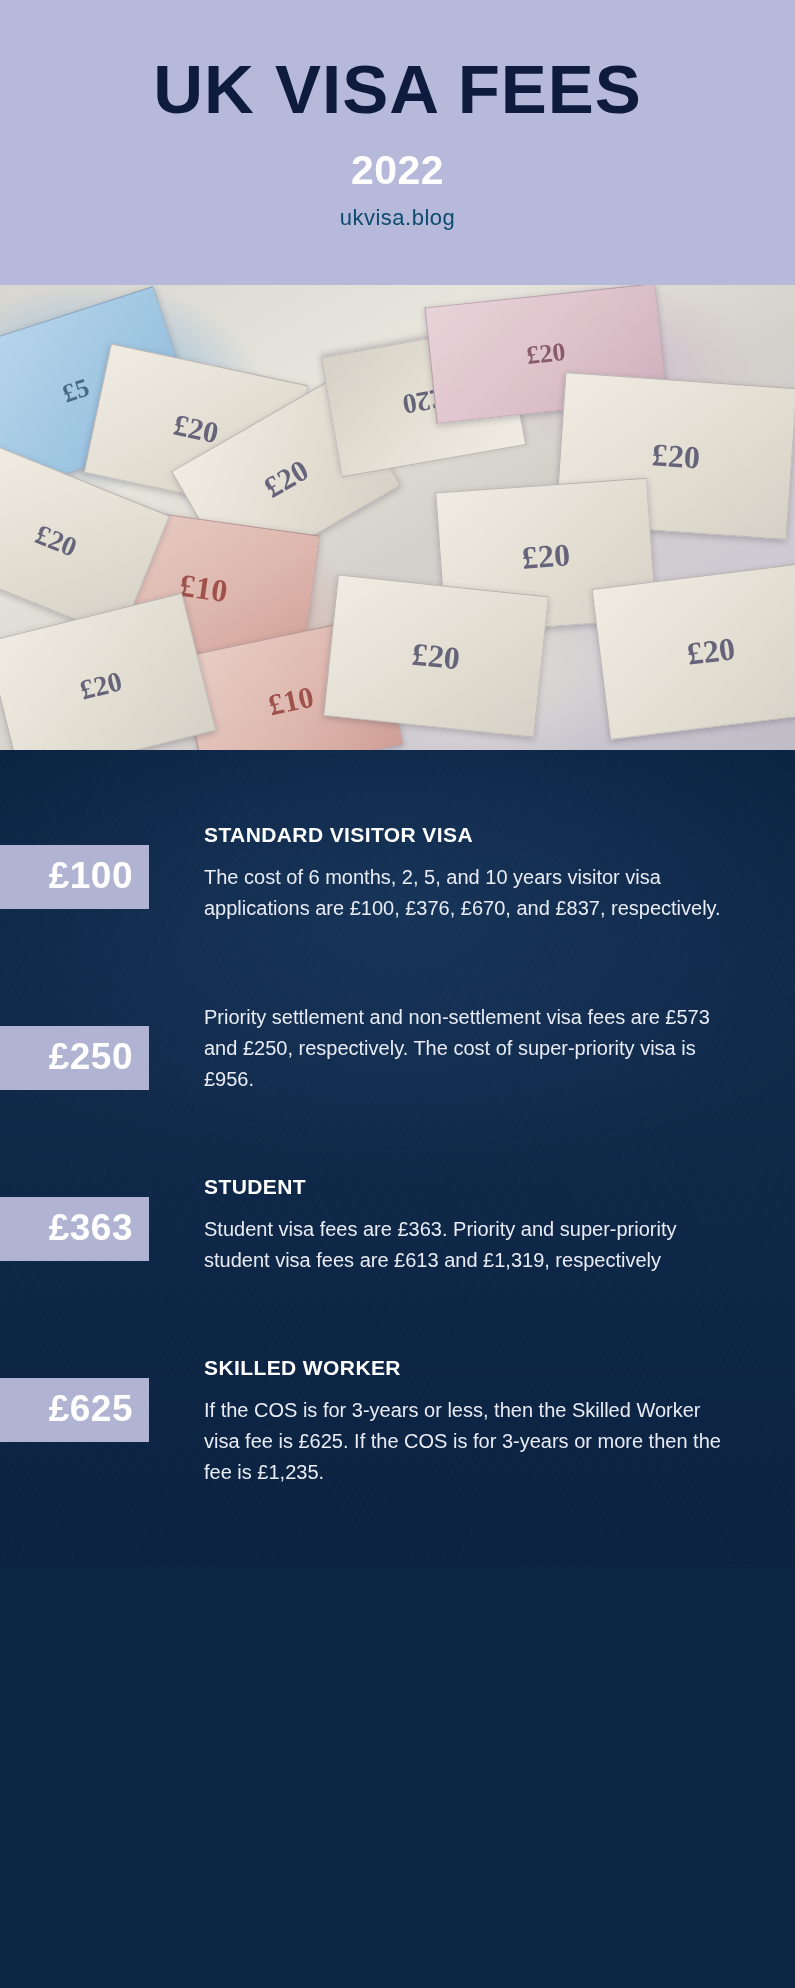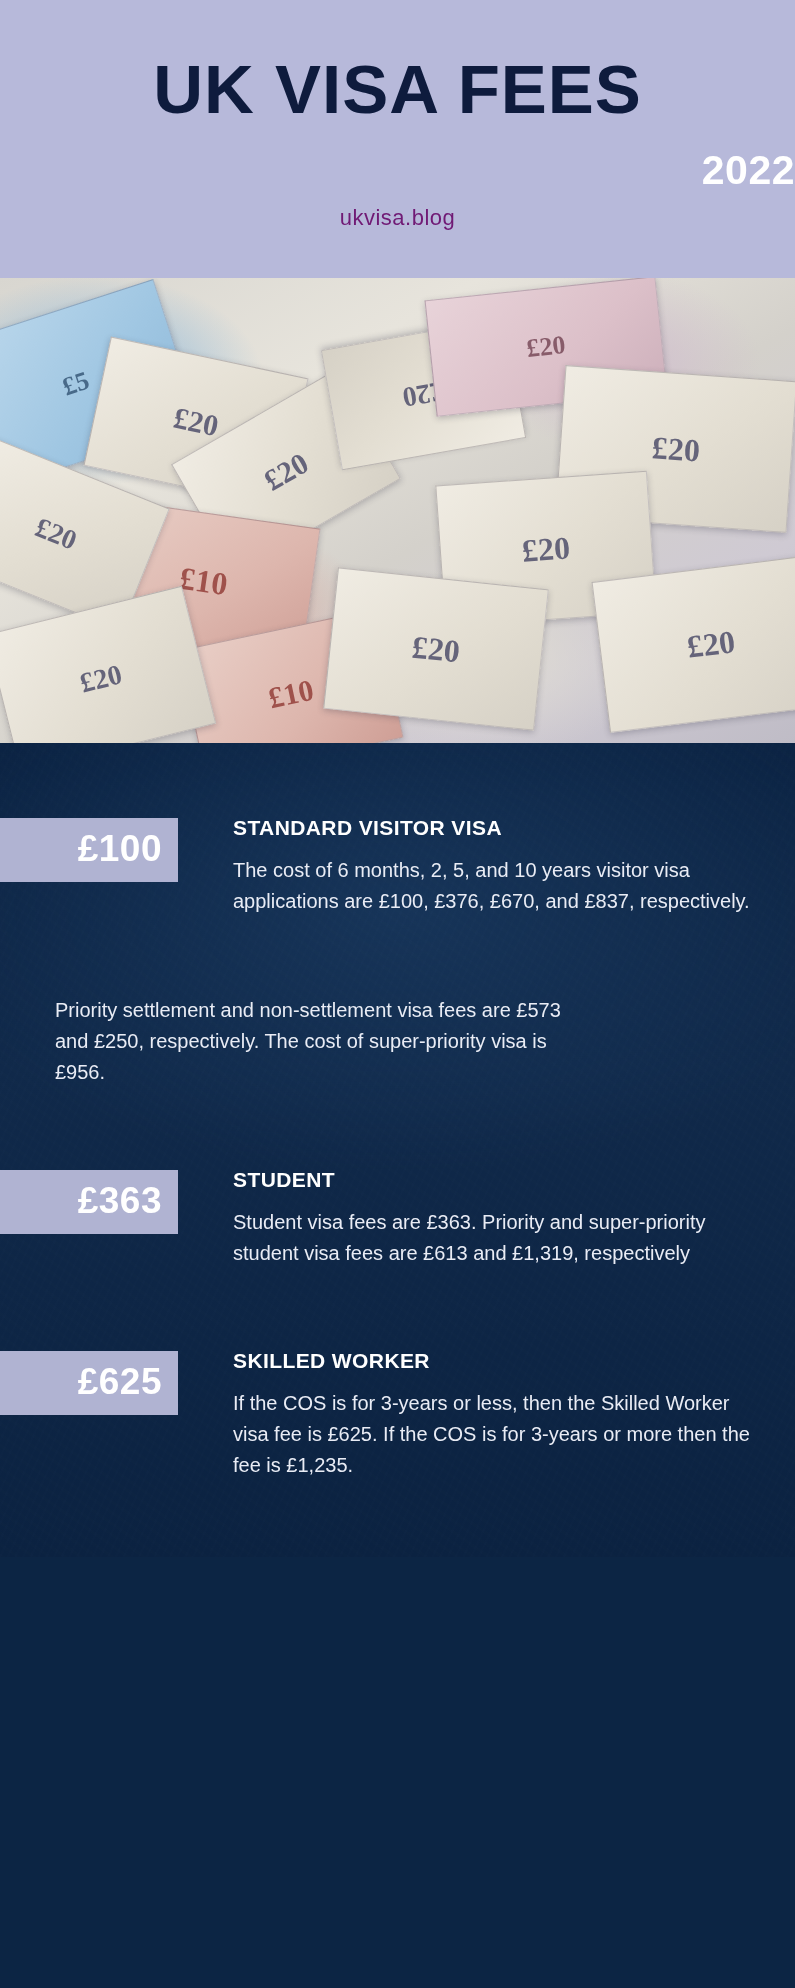--- a/index.html
+++ b/index.html
@@ -37,28 +37,27 @@
     margin: 0 0 26px 0;
     font-family: "Liberation Sans", sans-serif;
   }
   .header-year {
     font-size: 41px;
     font-weight: 800;
     color: #ffffff;
     letter-spacing: 0.5px;
     margin: 8px 0 16px 0;
     line-height: 1;
-    text-align: right;
   }
   .header-site {
     font-size: 22px;
-    color: #701a75;
+    color: #0c4a6e;
     font-weight: 400;
     letter-spacing: 0.5px;
-    margin: 9px;
+    margin: 16px;
     line-height: 1;
   }
 
   
   .photo {
     position: relative;
     width: 100%;
     height: 465px;
     overflow: hidden;
     background: #cfcfd4;
@@ -110,34 +109,34 @@
       repeating-linear-gradient(35deg, rgba(255,255,255,0.04) 0 3px, rgba(0,0,0,0) 3px 9px);
     pointer-events: none;
   }
   .row {
     position: relative;
     display: flex;
     align-items: flex-start;
     margin-bottom: 46px;
   }
   .fee-chip {
-    width: 178px;
+    width: 149px;
     min-height: 64px;
     background: #b0b3d2;
     color: #ffffff;
     font-size: 37px;
     font-weight: 700;
     display: flex;
     align-items: center;
     justify-content: flex-end;
     padding: 6px 16px 8px 10px;
     box-sizing: border-box;
     letter-spacing: 0.5px;
     flex: 0 0 auto;
-    margin-top: 20px;
+    margin-top: 40px;
   }
   .row-text {
     padding-left: 39px;
     padding-right: 28px;
   }
   .row-title {
     color: #ffffff;
     font-size: 21px;
     font-weight: 800;
     letter-spacing: 0.4px;
@@ -212,20 +211,21 @@
 
     <div class="row">
       <div class="fee-chip">£100</div>
       <div class="row-text">
         <div class="row-title">STANDARD VISITOR VISA</div>
         <p class="row-desc">The cost of 6 months, 2, 5, and 10 years visitor visa applications are  £100, £376, £670, and £837, respectively.</p>
       </div>
     </div>
 
     <div class="row">
+      <div class="fee-chip">£250</div>
       <div class="row-text">
         <p class="row-desc">Priority settlement and non-settlement visa fees are £573 and £250, respectively. The cost of super-priority visa is £956.</p>
       </div>
     </div>
 
     <div class="row">
       <div class="fee-chip">£363</div>
       <div class="row-text">
         <div class="row-title">STUDENT</div>
         <p class="row-desc">Student visa fees are £363. Priority and super-priority student visa fees are £613 and £1,319, respectively</p>

